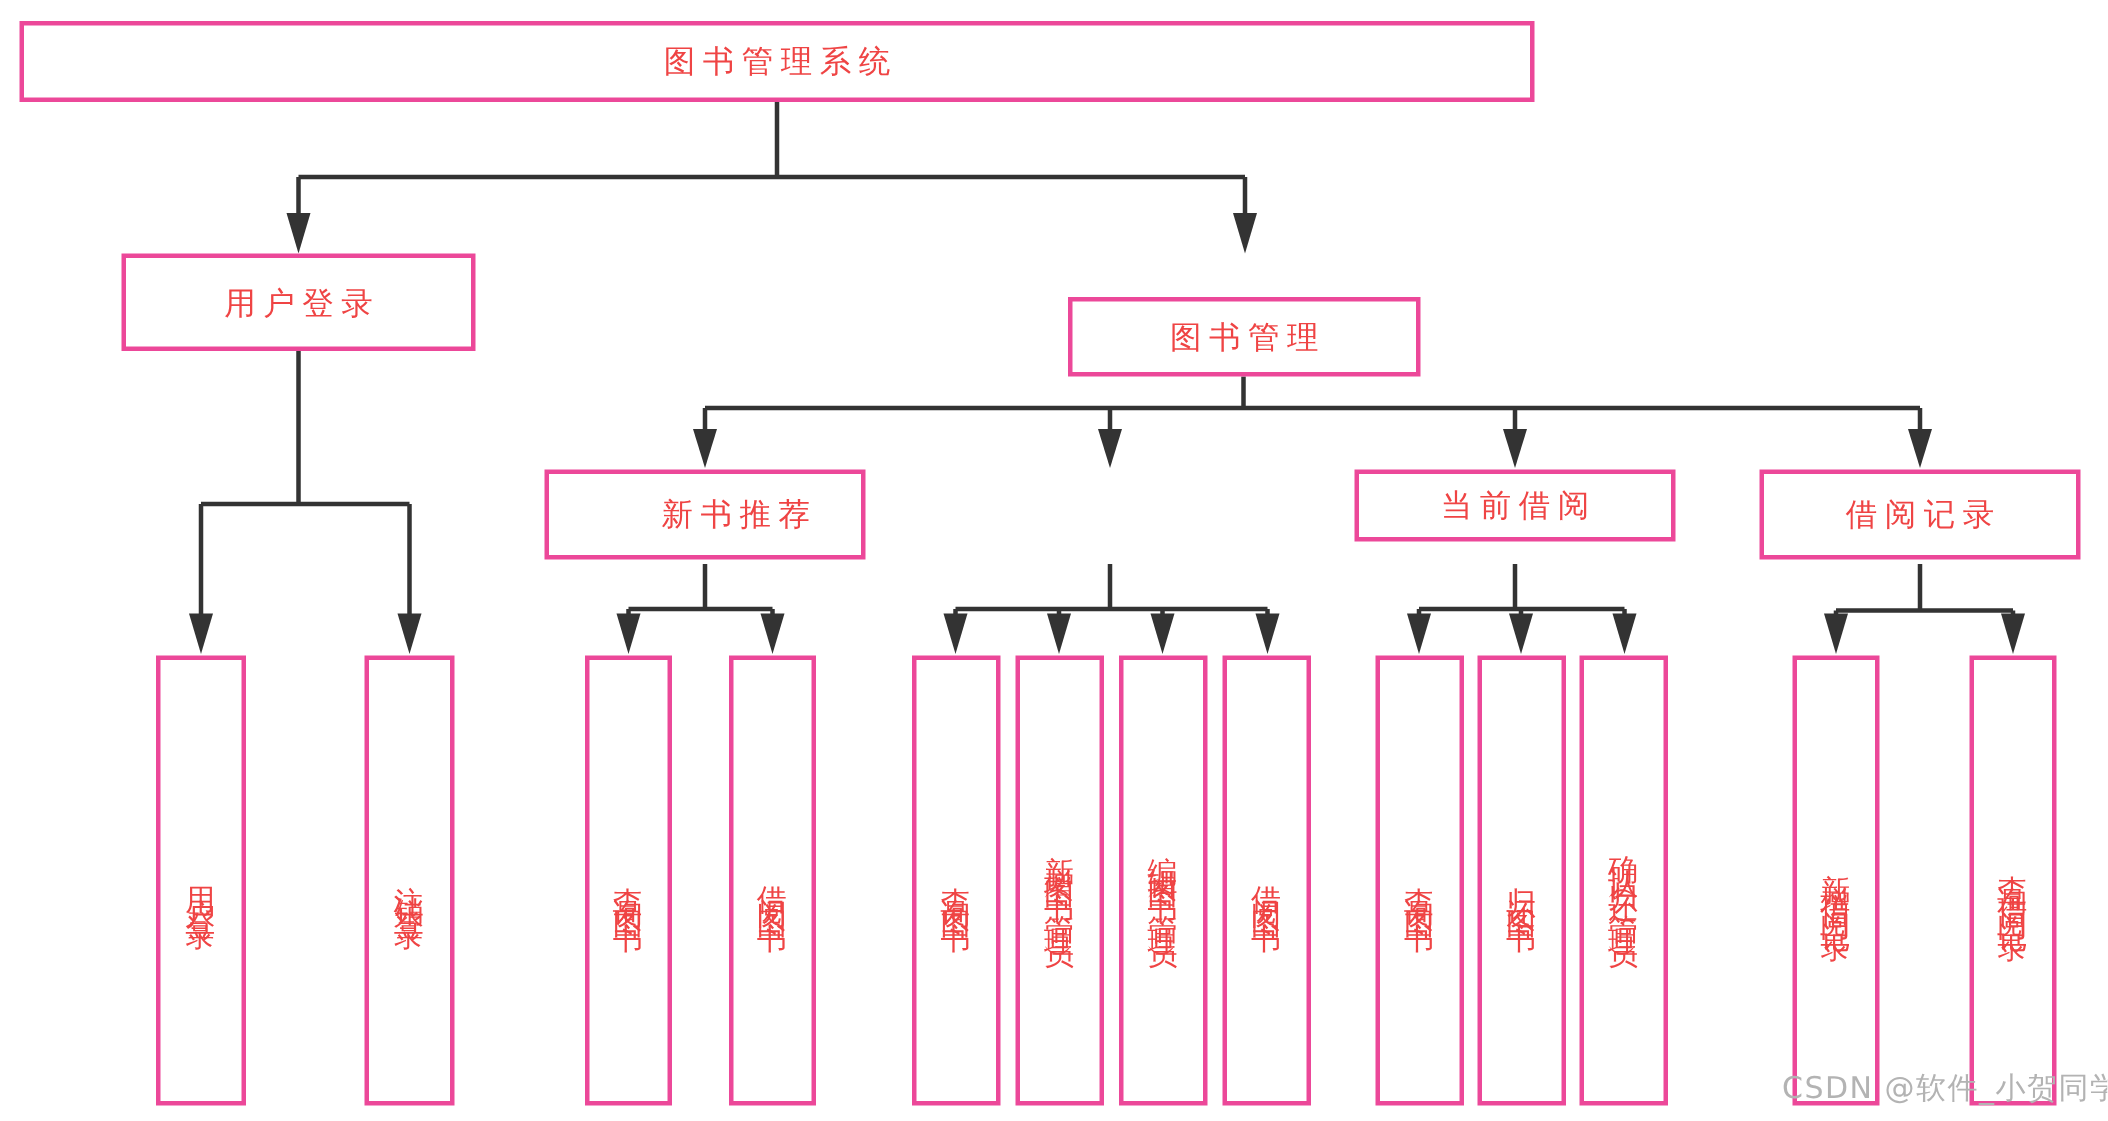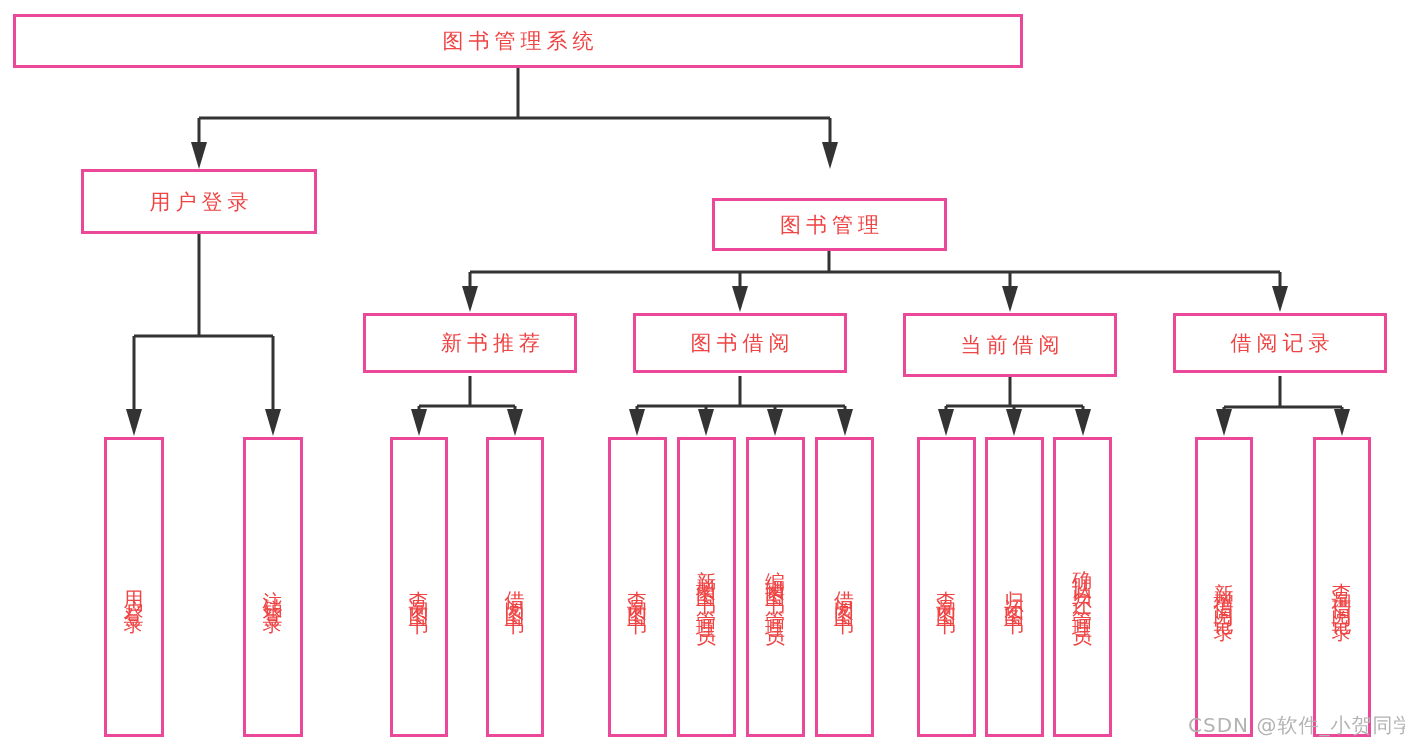--- a/index.html
+++ b/index.html
@@ -91,22 +91,21 @@
       <polygon points="1334,409 1350,409 1342,436"></polygon>
     </g>
   </svg>
 
   <div class="node h" style="left:13px; top:14px; width:1010px; height:54px;">图书管理系统</div>
 
   <div class="node h" style="left:81px; top:169px; width:236px; height:65px;">用户登录</div>
   <div class="node h" style="left:712px; top:169px; width:235px; height:53px;margin-top:29px;">图书管理</div>
 
   <div class="node h" style="left:363px; top:313px; width:214px; height:60px;padding-left:46px;">新书推荐</div>
-  <div class="node h" style="left:633px; top:313px; width:214px; height:60px;">图书借阅</div>
-  <div class="node h" style="left:903px; top:313px; width:214px; height:64px;text-align:center;">当前借阅</div>
+  <div class="node h" style="left:903px; top:313px; width:214px; height:48px;text-align:center;">当前借阅</div>
   <div class="node h" style="left:1173px; top:313px; width:214px; height:60px;">借阅记录</div>
 
   <div class="node v" style="left:104px; top:437px; width:60px; height:300px;">用户登录</div>
   <div class="node v" style="left:243px; top:437px; width:60px; height:300px;">注销登录</div>
 
   <div class="node v" style="left:390px; top:437px; width:58px; height:300px;">查询图书</div>
   <div class="node v" style="left:486px; top:437px; width:58px; height:300px;">借阅图书</div>
 
   <div class="node v" style="left:608px; top:437px; width:59px; height:300px;">查询图书</div>
   <div class="node v" style="left:677px; top:437px; width:59px; height:300px;">新增图书（管理员）</div>

